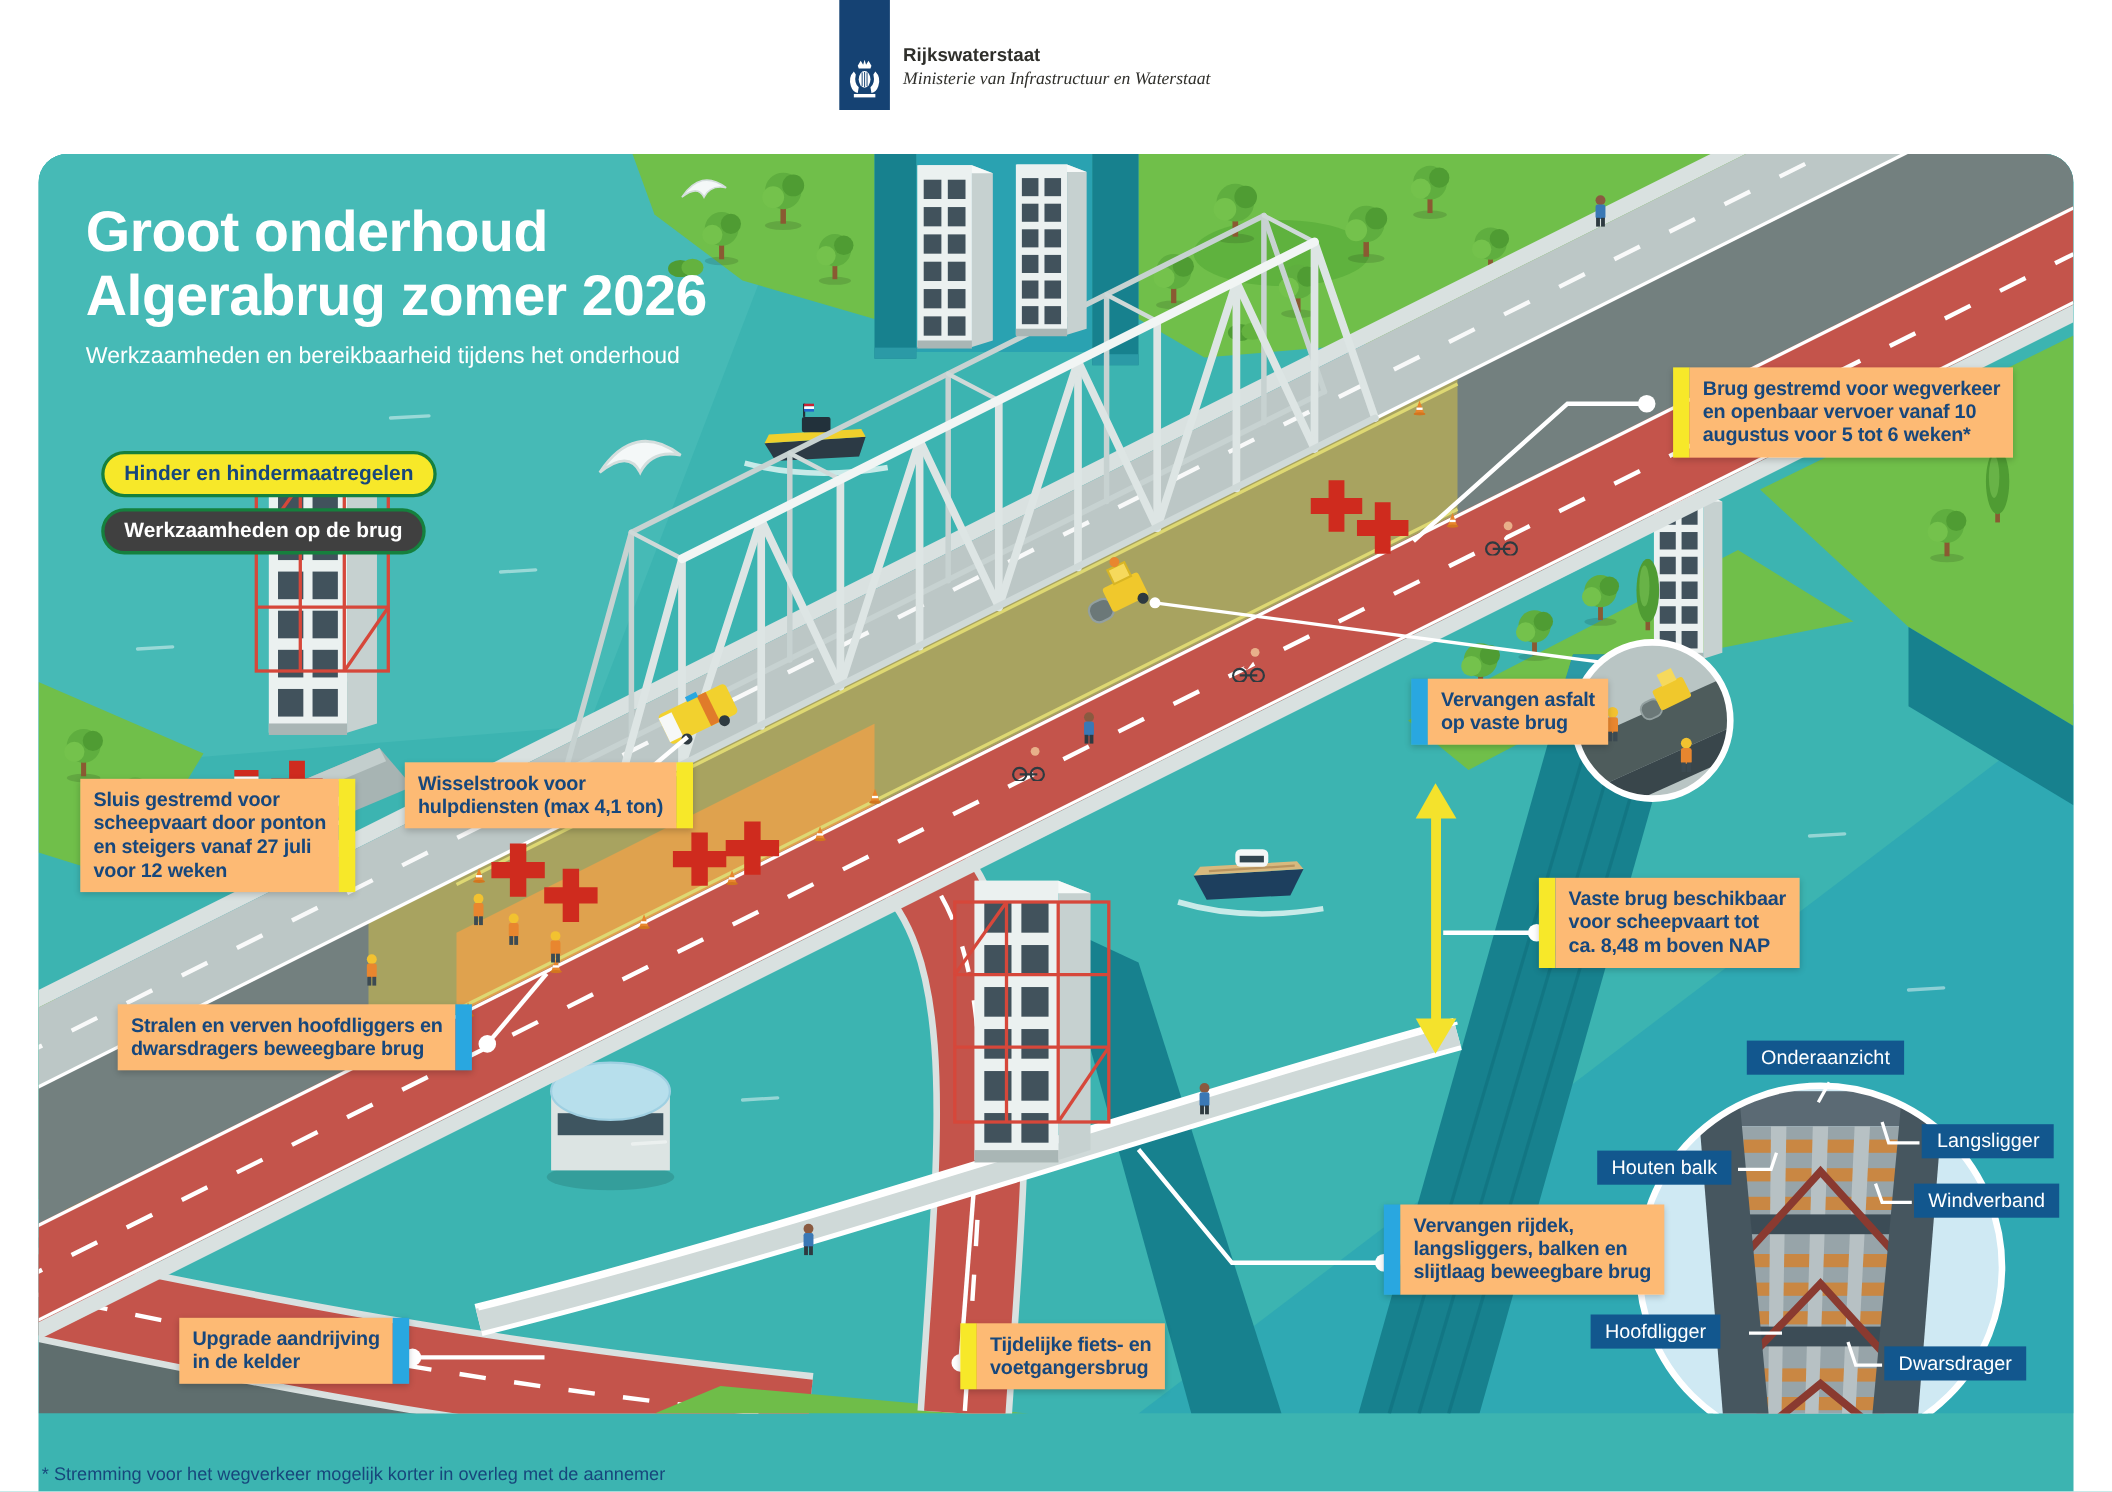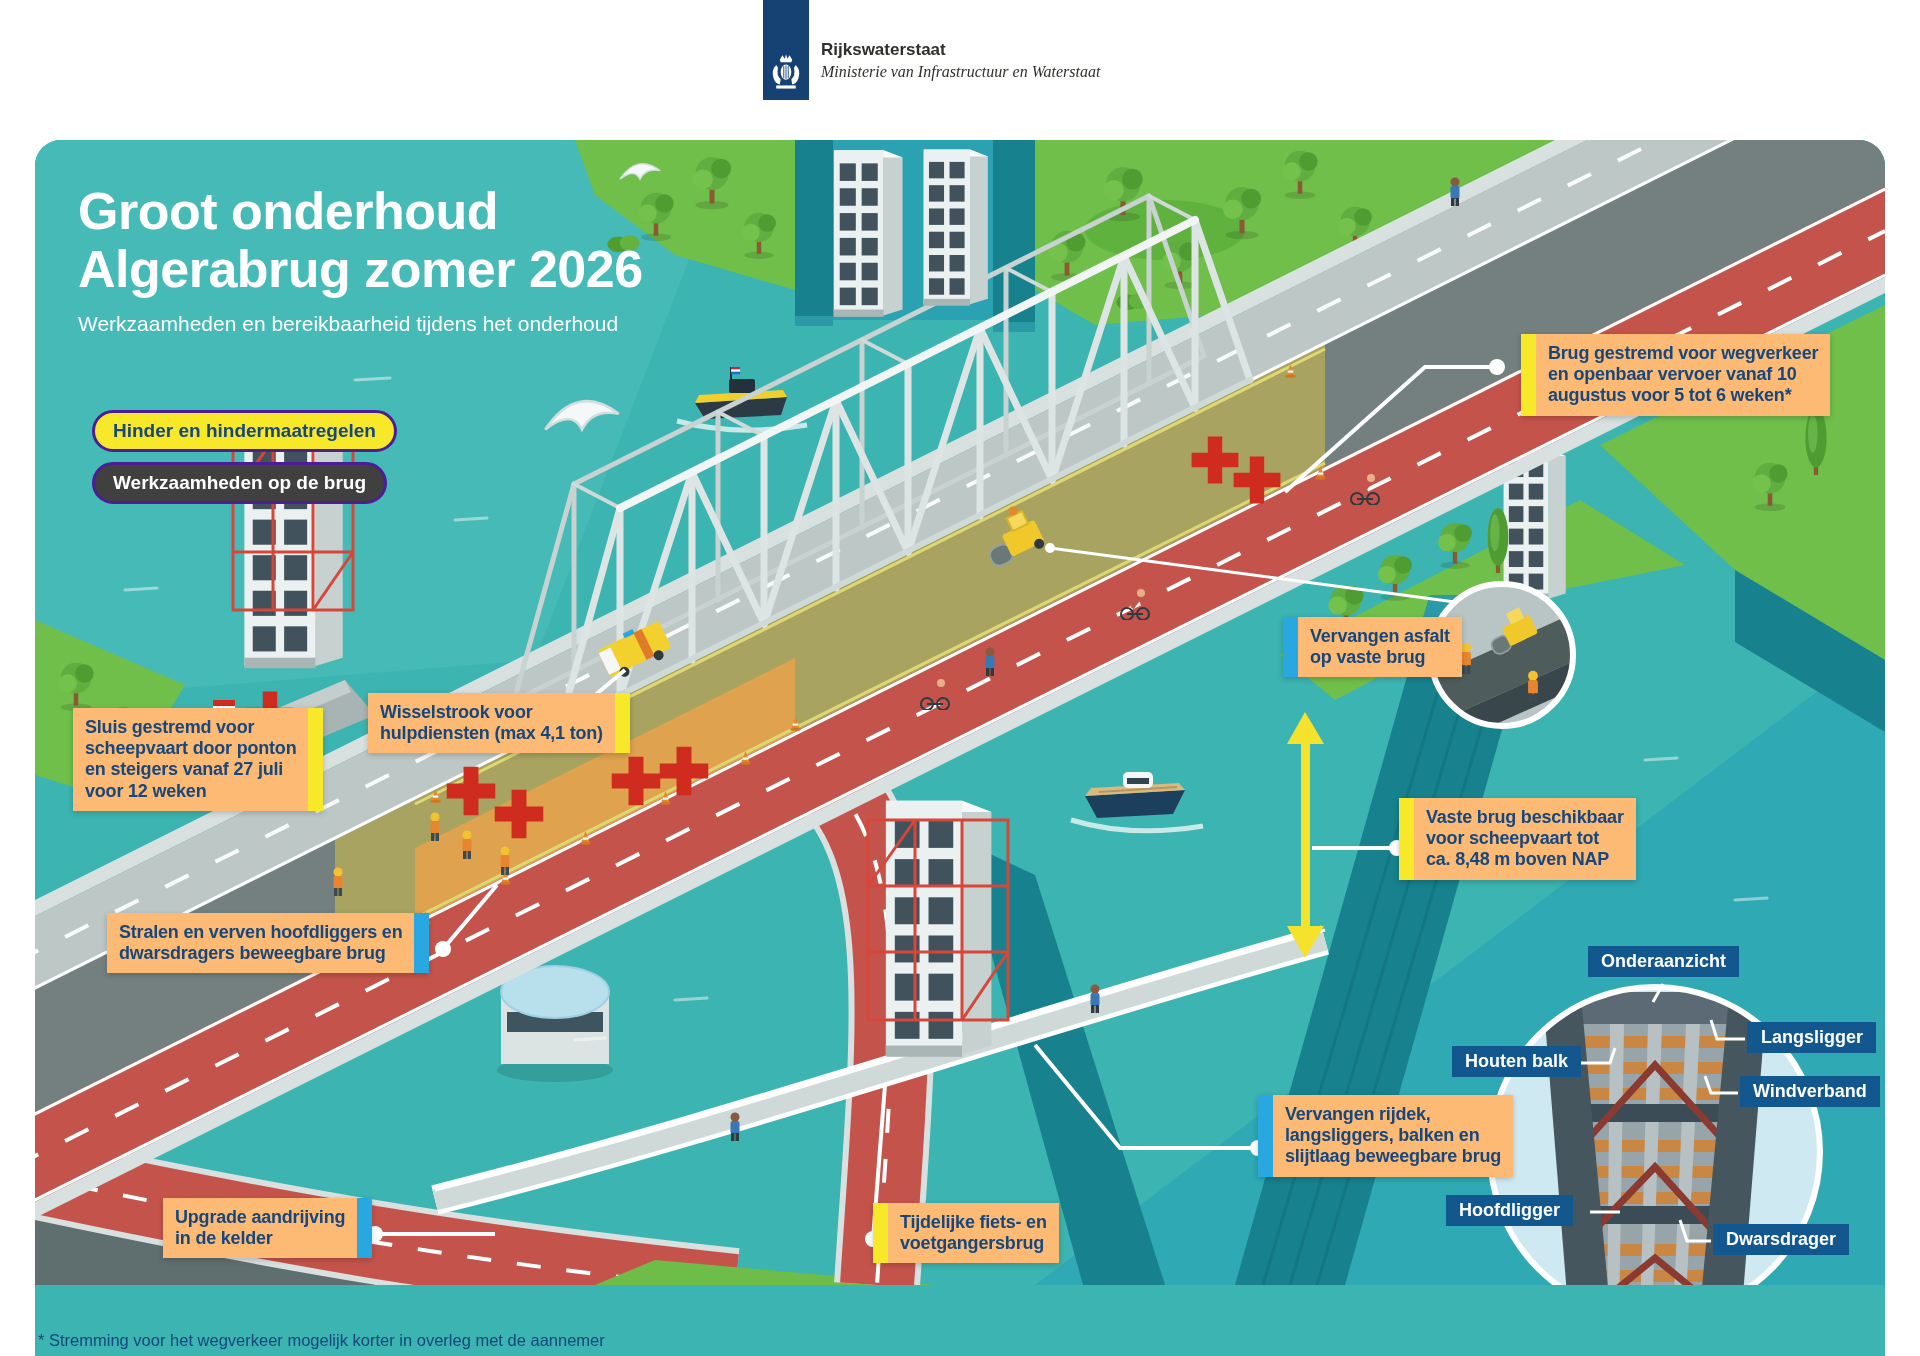--- a/index.html
+++ b/index.html
@@ -16,21 +16,21 @@
   
   .panel{position:absolute;left:35px;top:140px;width:1850px;height:1286px;border-radius:26px;
          overflow:hidden;background:#3cb4b1;}
   .scene{position:absolute;left:0;top:0;}
 
   .titleblock{position:absolute;left:43px;top:42px;color:#fff;}
   .titleblock h1{margin:0;font-size:52px;line-height:1.12;font-weight:bold;letter-spacing:-.5px;}
   .titleblock h1 span{display:block;}
   .subtitle{margin:14px 0 0 0;font-size:21px;font-weight:normal;}
 
-  .pill{position:absolute;border:3px solid #4c1d95;border-radius:24px;font-weight:bold;font-size:19px;
+  .pill{position:absolute;border:3px solid #15803d;border-radius:24px;font-weight:bold;font-size:19px;
         padding:7px 18px;white-space:nowrap;}
   #pill-hinder{left:57px;top:270px;background:#f7e829;color:#17477c;}
   #pill-werk{left:57px;top:322px;background:#404040;color:#fff;}
 
   
   .co{position:absolute;display:flex;box-shadow:0 2px 6px rgba(0,0,0,.20);}
   .co .bar{flex:0 0 15px;}
   .co .txt{background:#fdba74;padding:9px 12px;font-weight:bold;font-size:18px;line-height:1.18;
            color:#17477c;white-space:pre-line;letter-spacing:-.2px;}
   .bar-y{background:#f7e829;}
@@ -39,21 +39,21 @@
   #co-wissel{left:333px;top:553px;}
   #co-sluis{left:38px;top:568px;}
   #co-stralen{left:72px;top:773px;}
   #co-asfalt{left:1248px;top:477px;}
   #co-vaste{left:1364px;top:658px;}
   #co-rijdek{left:1223px;top:955px;}
   #co-upgrade{left:128px;top:1058px;}
   #co-tijdelijke{left:838px;top:1063px;}
 
   
-  .chip{position:absolute;background:#12578e;color:#fff;font-weight:bold;font-size:18px;
+  .chip{position:absolute;background:#12578e;color:#fff;font-weight:normal;font-size:18px;
         padding:5px 13px;white-space:nowrap;}
   #chip-onderaanzicht{left:1553px;top:806px;}
   #chip-langsligger{left:1712px;top:882px;padding-left:14px;}
   #chip-houtenbalk{left:1417px;top:906px;}
   #chip-windverband{left:1705px;top:936px;}
   #chip-hoofdligger{left:1411px;top:1055px;}
   #chip-dwarsdrager{left:1678px;top:1084px;}
 
   .footnote{position:absolute;left:38px;top:1314px;font-size:16.5px;color:#17477c;}
 </style>

